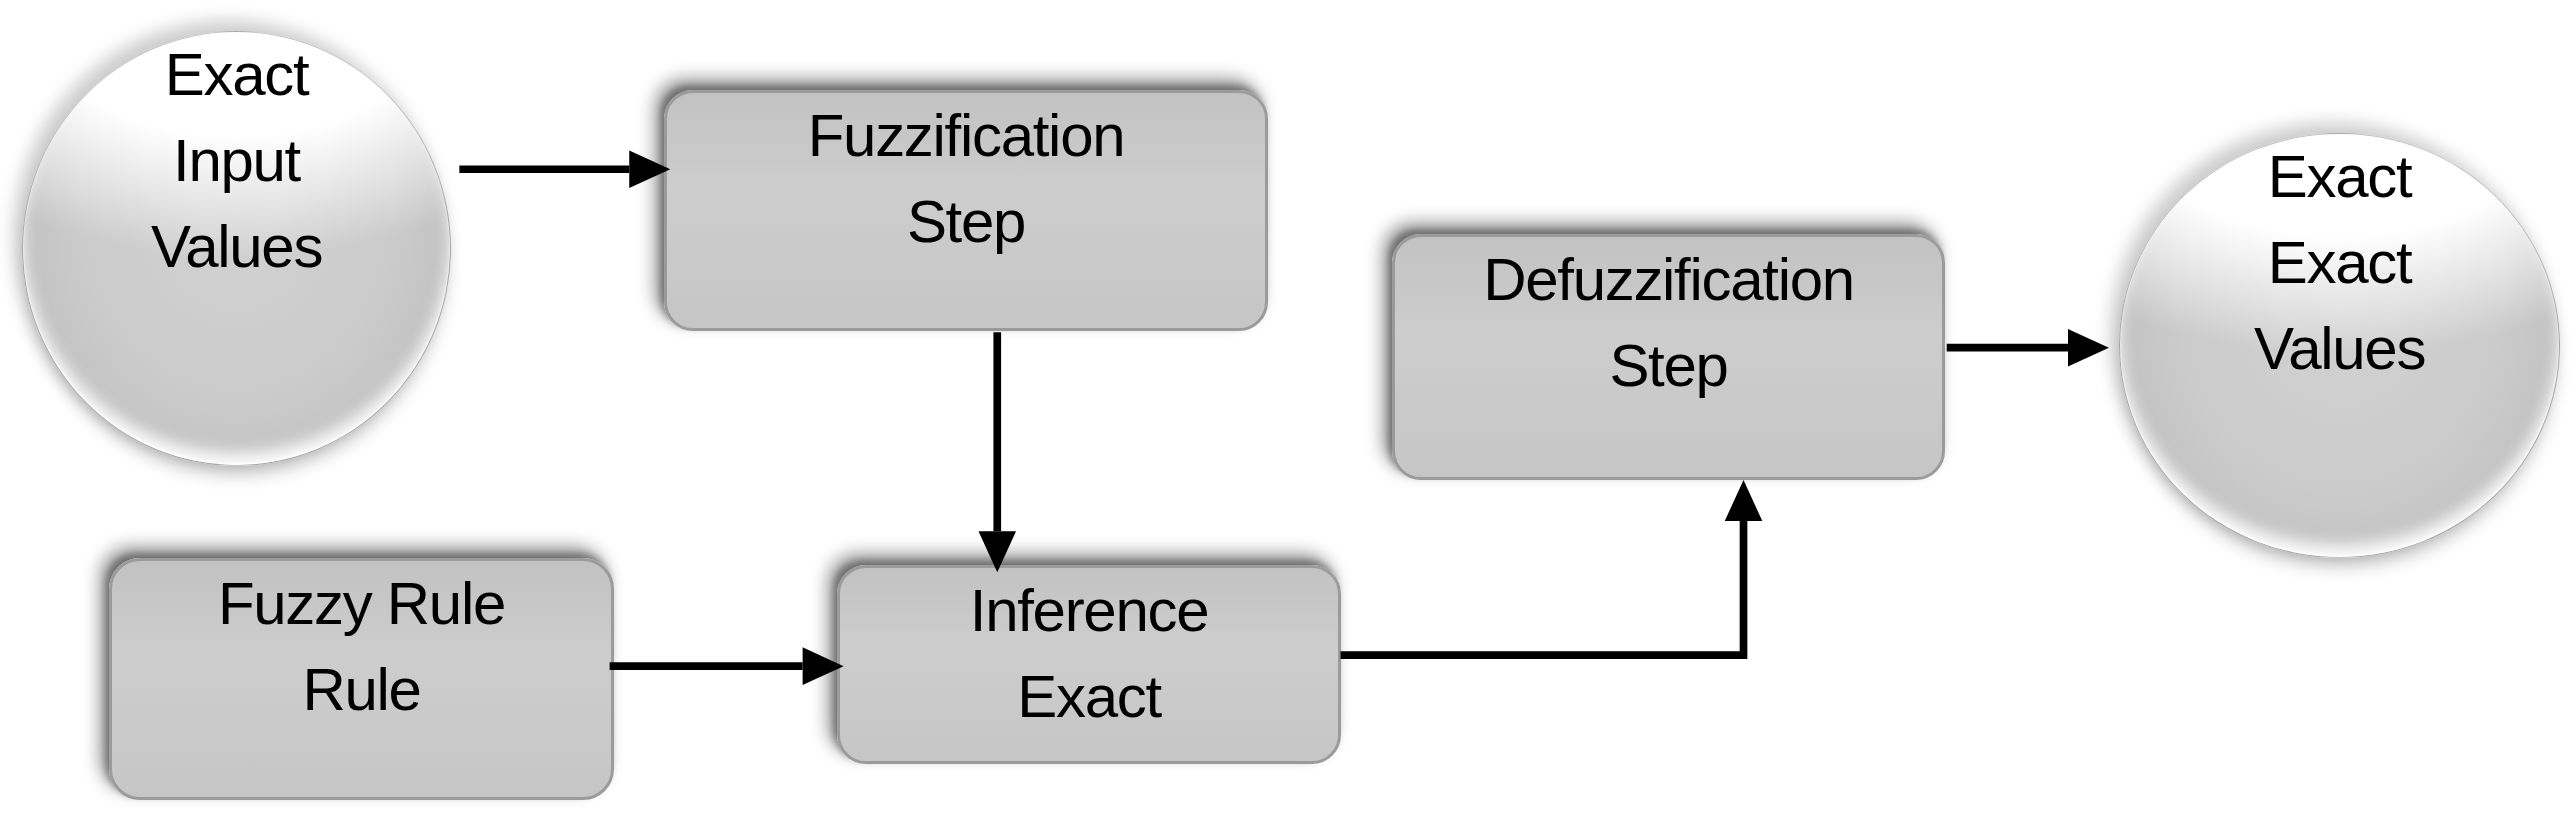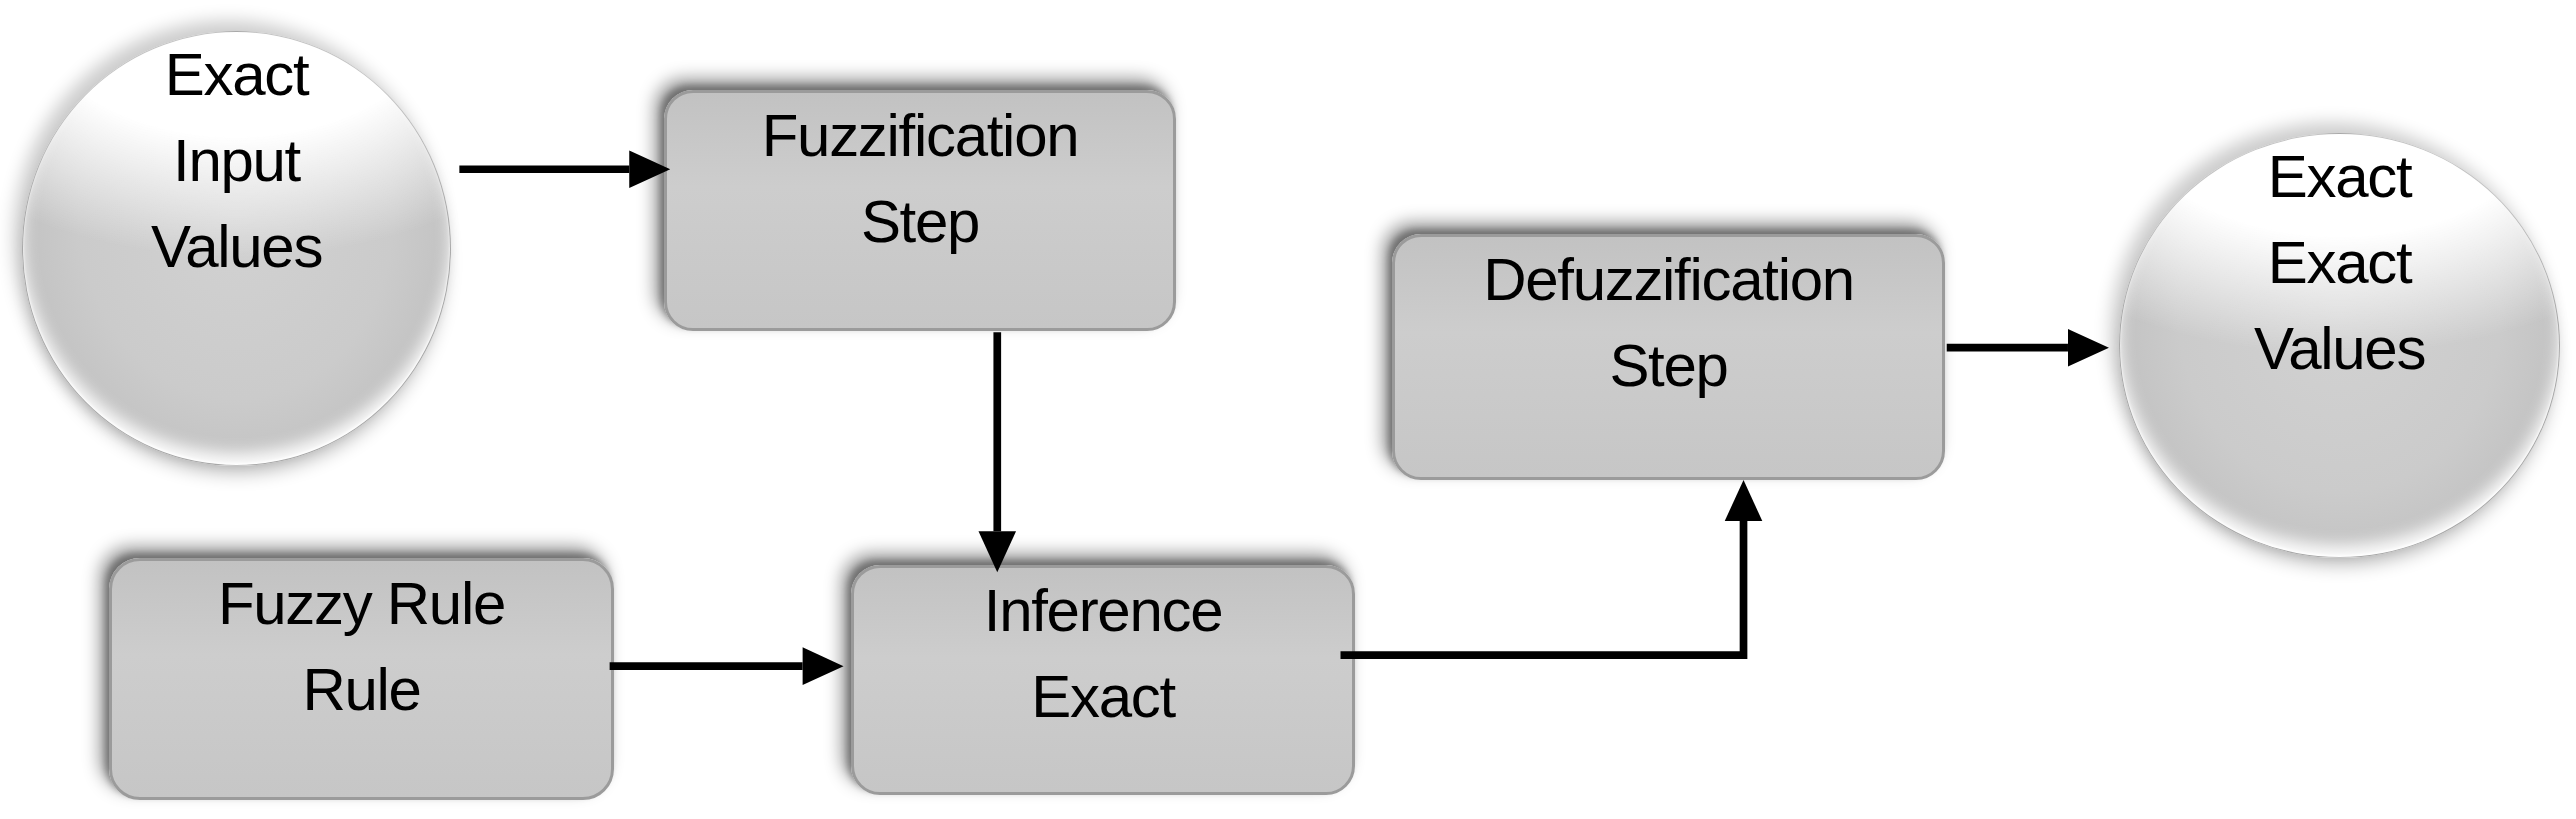--- a/index.html
+++ b/index.html
@@ -45,23 +45,23 @@
     background:
       radial-gradient(ellipse 92% 58% at 50% -6%, #ffffff 52%, rgba(255,255,255,0) 100%),
       radial-gradient(ellipse at 50% 42%, #d2d2d2 0%, #cbcbcb 52%, #bfbfbf 80%, #a9a9a9 100%);
     box-shadow:
       inset 0 -12px 15.4px rgba(255,255,255,0.92),
       inset 0 -1.7px 2.6px rgba(255,255,255,0.95),
       -8.5px -10.2px 17px rgba(0,0,0,0.20),
       0 13.7px 19px -8.5px rgba(0,0,0,0.32);
   }
   #node-input          { left: 22px;   top: 31px;  width: 429px; height: 435px; }
-  #node-fuzzification  { left: 664px;  top: 90px; width: 512px; height: 241px; }
+  #node-fuzzification  { left: 664px;  top: 90px; width: 604px; height: 241px; }
   #node-rule-base      { left: 109px;  top: 558px; width: 505px; height: 242px; border-radius: 31px; }
-  #node-inference      { left: 837px;  top: 565px; width: 504px; height: 230px; margin-left: 14px; }
+  #node-inference      { left: 837px;  top: 565px; width: 504px; height: 199px; }
   #node-defuzzification{ left: 1392px; top: 234px; width: 553px; height: 246px; }
   #node-output         { left: 2119px; top: 133px; width: 441px; height: 425px; }
   .arrows {
     position: absolute;
     left: 0; top: 0;
     width: 2576px; height: 820px;
     z-index: 2;
     pointer-events: none;
   }
   .arrows line, .arrows path { stroke: #000000; stroke-width: 9; fill: none; }

